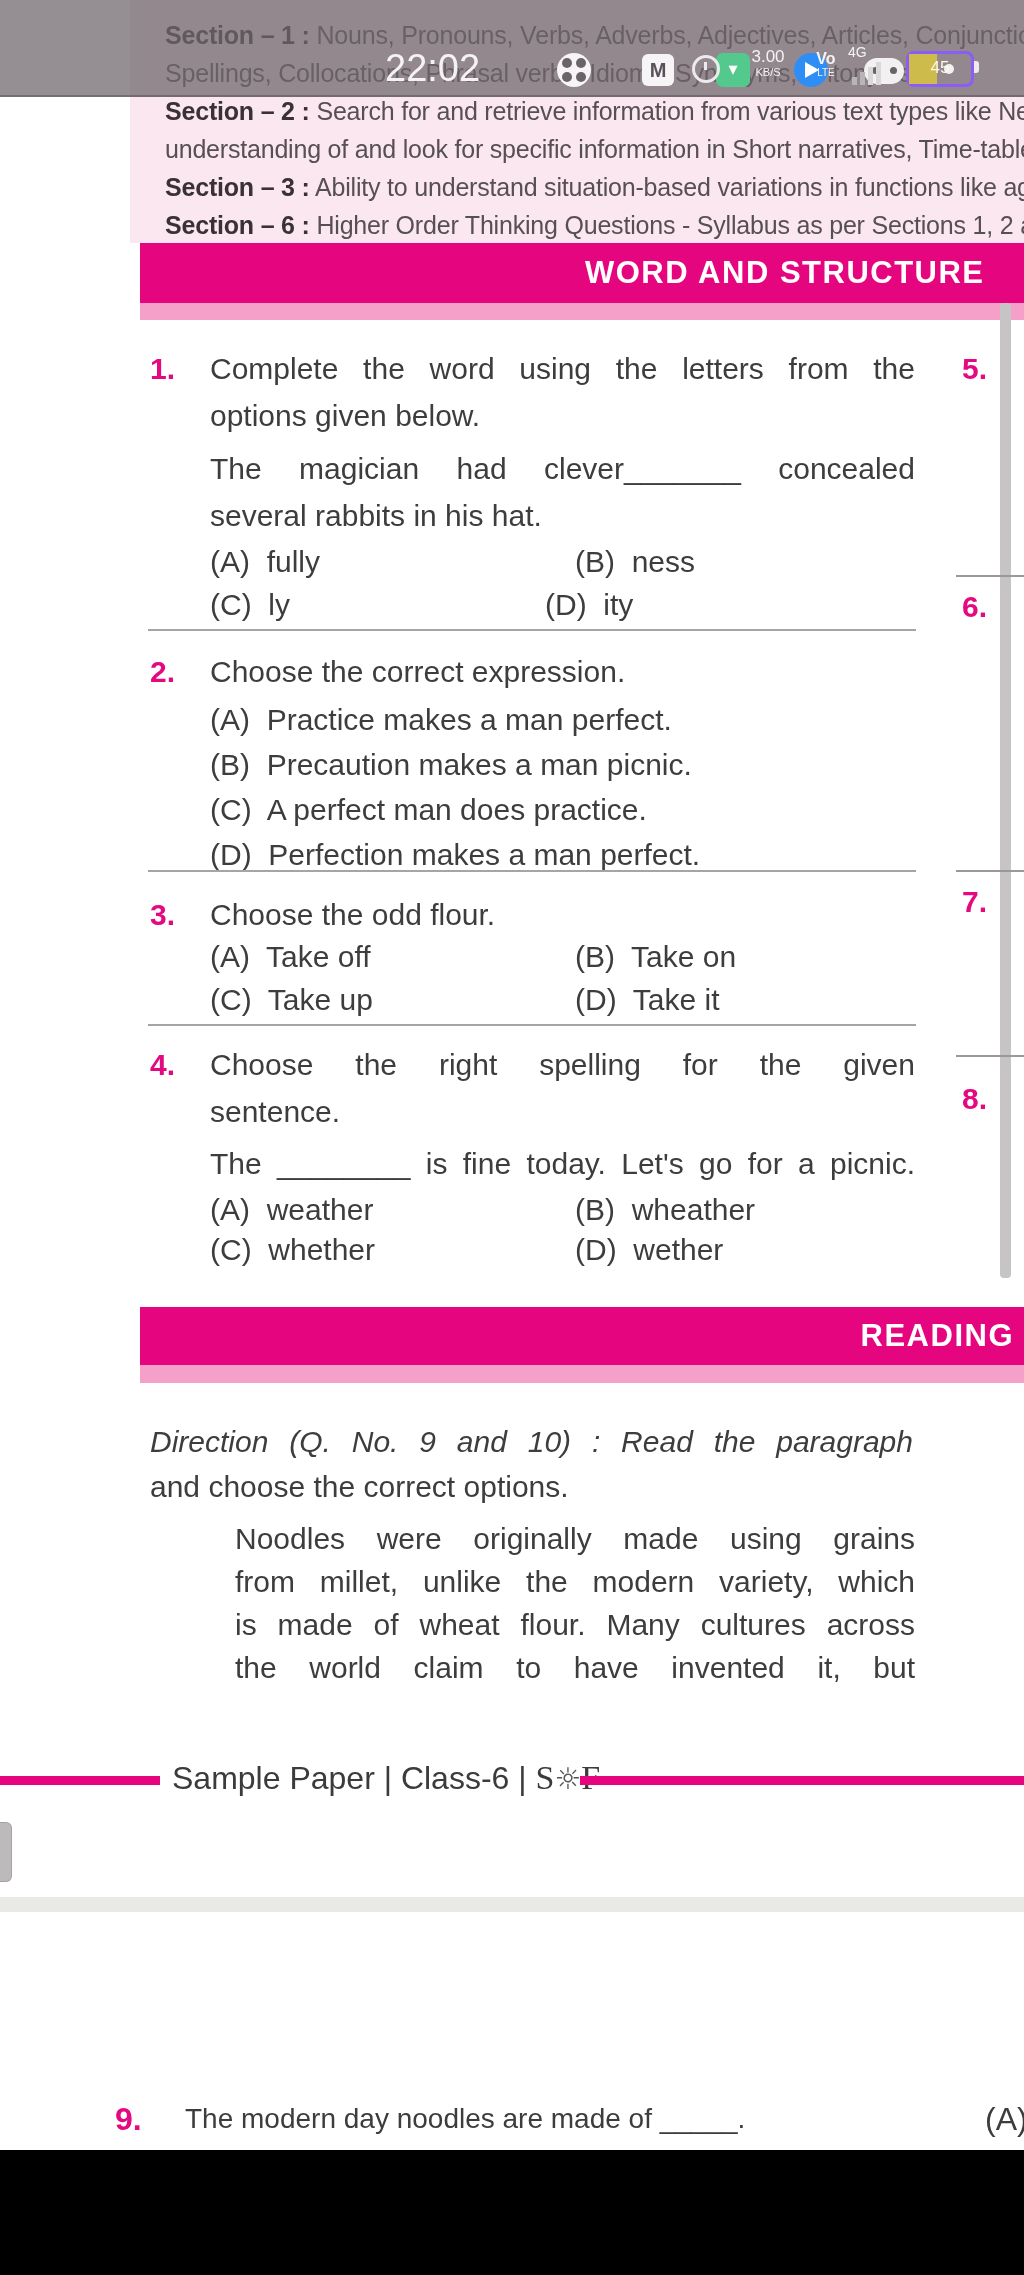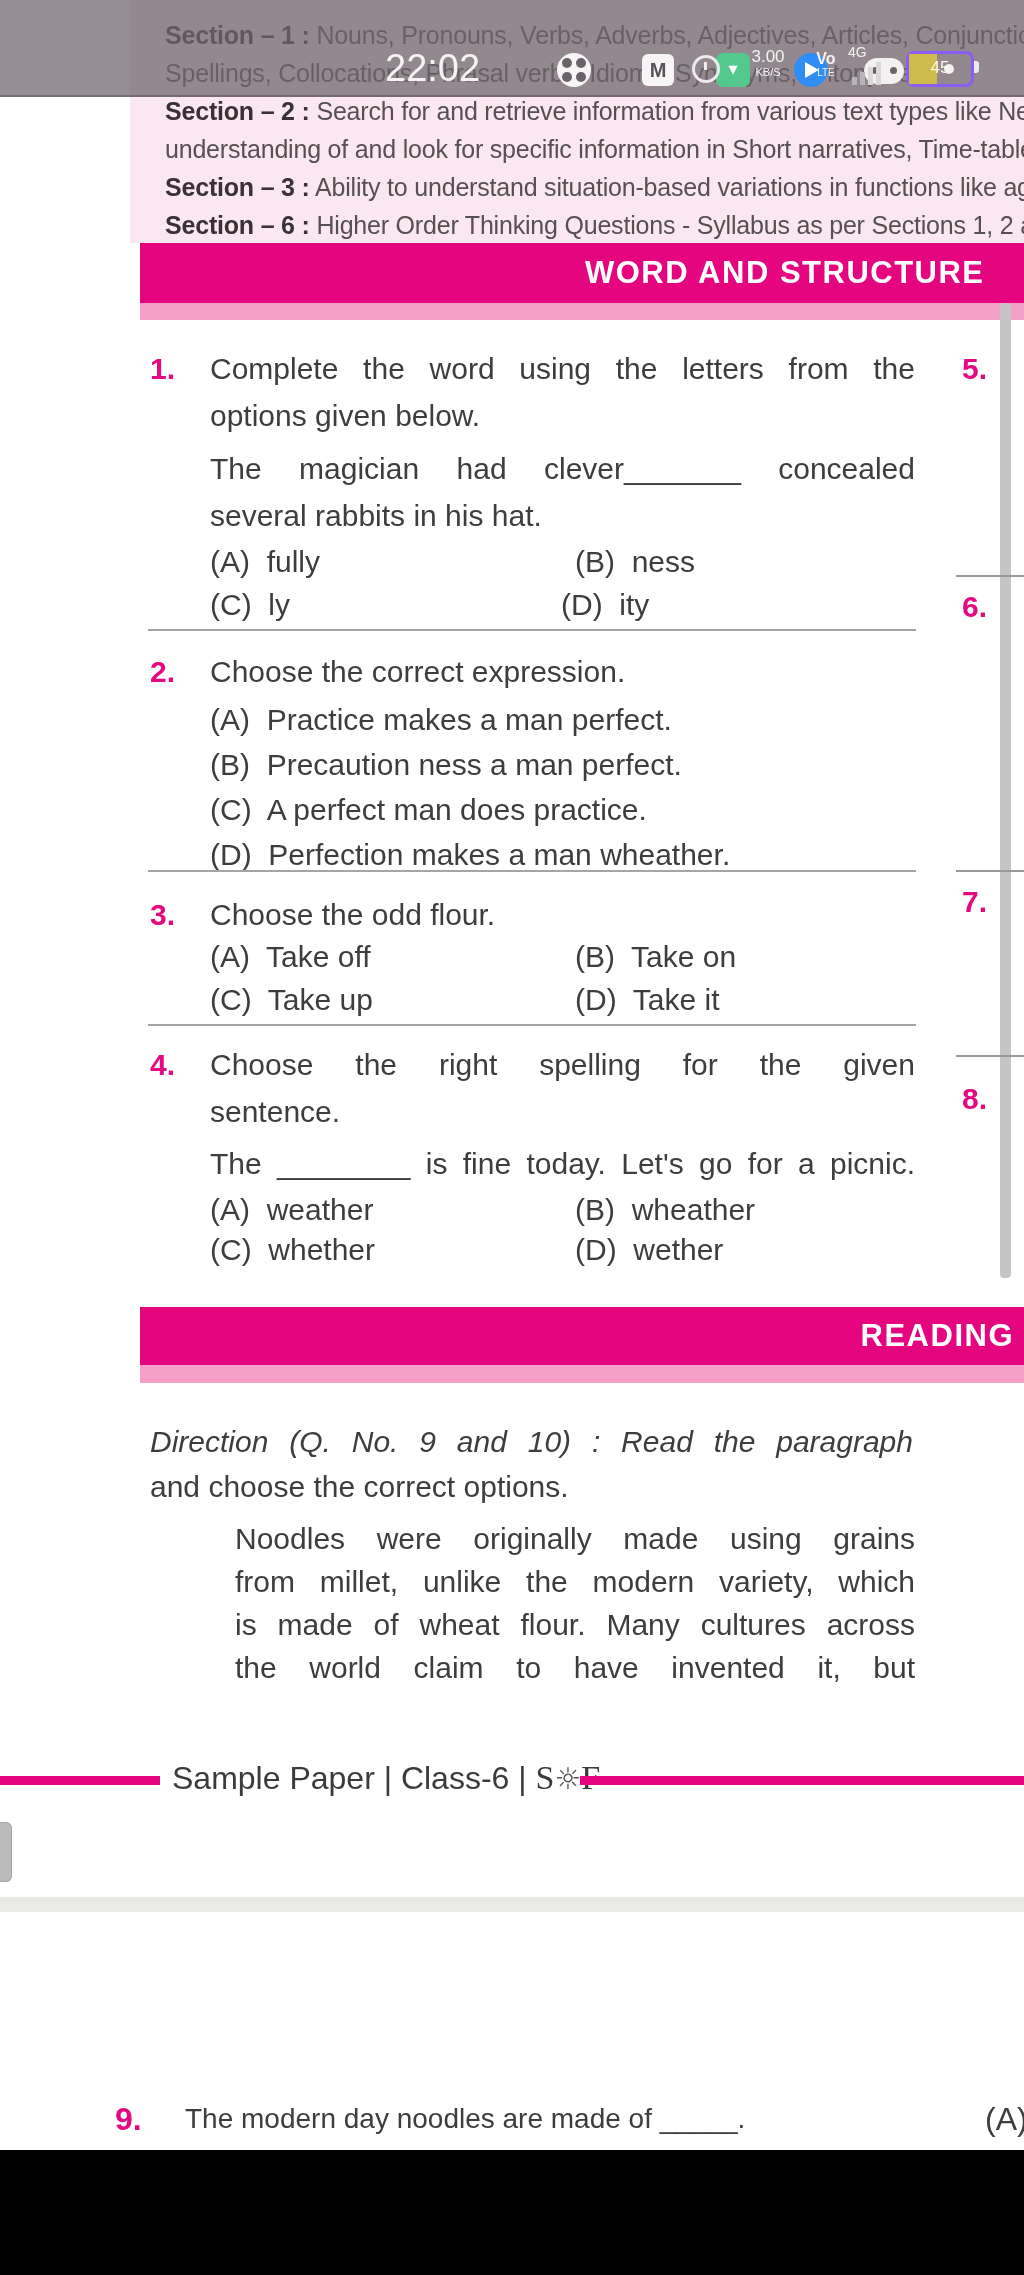--- a/index.html
+++ b/index.html
@@ -124,29 +124,29 @@
 <div class="strip" style="top:303px;"></div>
 
 <div class="qnum" style="left:150px;top:352px;">1.</div>
 <div class="t jl" style="left:210px;top:352px;width:705px;">Complete the word using the letters from the</div>
 <div class="t" style="left:210px;top:399px;">options given below.</div>
 <div class="t jl" style="left:210px;top:452px;width:705px;">The magician had clever_______ concealed</div>
 <div class="t" style="left:210px;top:499px;">several rabbits in his hat.</div>
 <div class="t" style="left:210px;top:545px;">(A)  fully</div>
 <div class="t" style="left:575px;top:545px;">(B)  ness</div>
 <div class="t" style="left:210px;top:588px;">(C)  ly</div>
-<div class="t" style="left:561px;top:588px;">(D)  ity</div>
+<div class="t" style="left:545px;top:588px;">(D)  ity</div>
 <div class="divl" style="left:148px;top:629px;width:768px;"></div>
 
 <div class="qnum" style="left:150px;top:655px;">2.</div>
 <div class="t" style="left:210px;top:655px;">Choose the correct expression.</div>
 <div class="t" style="left:210px;top:703px;">(A)  Practice makes a man perfect.</div>
-<div class="t" style="left:210px;top:748px;">(B)  Precaution ness a man perfect.</div>
+<div class="t" style="left:210px;top:748px;">(B)  Precaution makes a man picnic.</div>
 <div class="t" style="left:210px;top:793px;">(C)  A perfect man does practice.</div>
-<div class="t" style="left:210px;top:838px;">(D)  Perfection makes a man wheather.</div>
+<div class="t" style="left:210px;top:838px;">(D)  Perfection makes a man perfect.</div>
 <div class="divl" style="left:148px;top:870px;width:768px;"></div>
 
 <div class="qnum" style="left:150px;top:898px;">3.</div>
 <div class="t" style="left:210px;top:898px;">Choose the odd flour.</div>
 <div class="t" style="left:210px;top:940px;">(A)  Take off</div>
 <div class="t" style="left:575px;top:940px;">(B)  Take on</div>
 <div class="t" style="left:210px;top:983px;">(C)  Take up</div>
 <div class="t" style="left:575px;top:983px;">(D)  Take it</div>
 <div class="divl" style="left:148px;top:1024px;width:768px;"></div>
 

